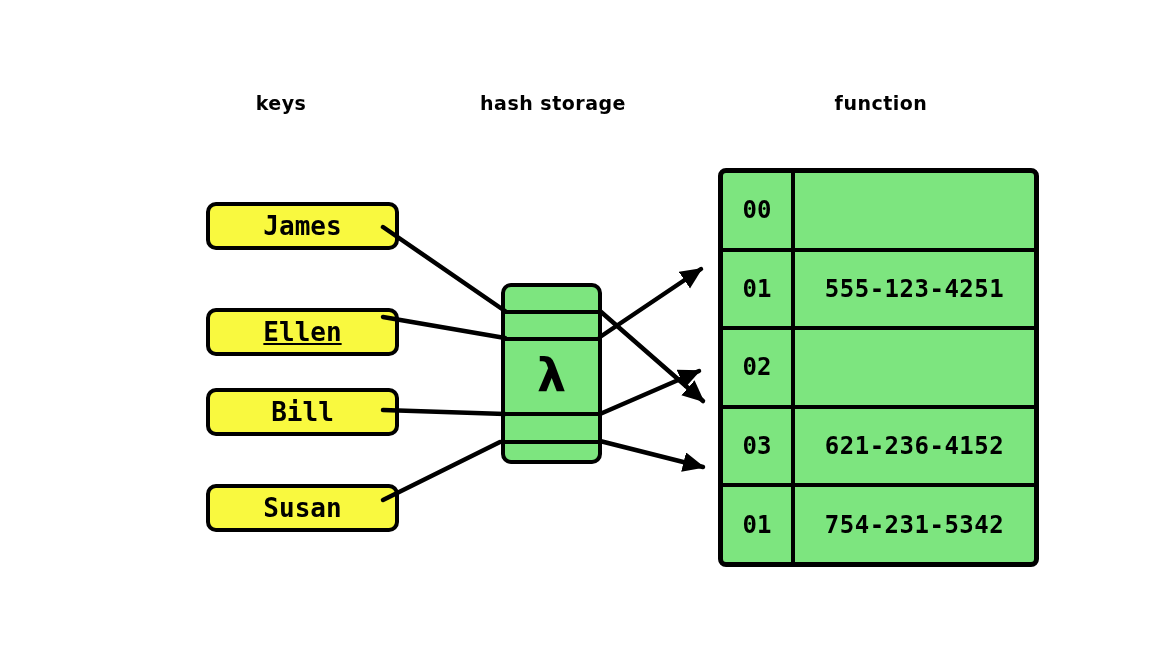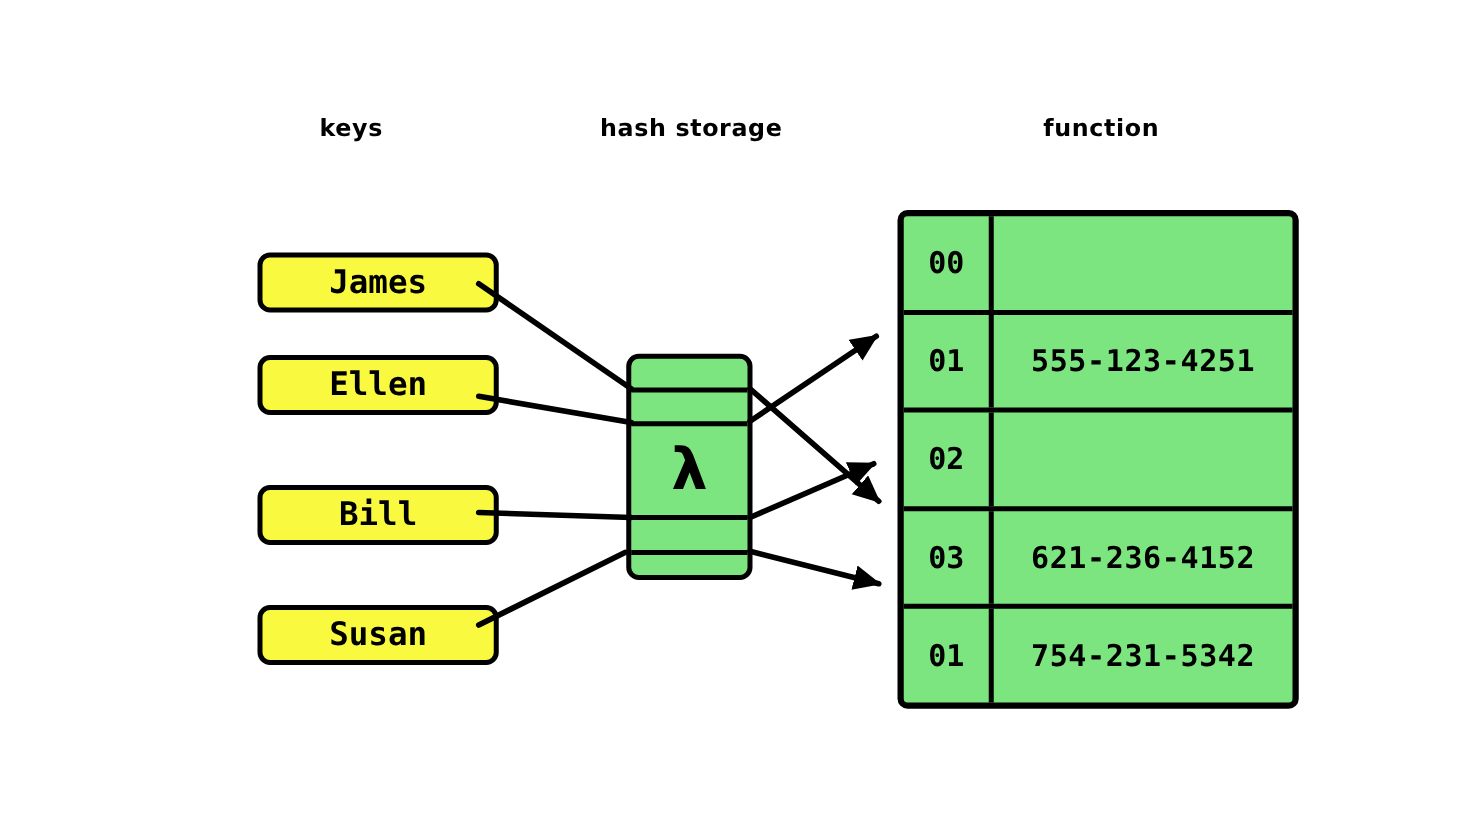--- a/index.html
+++ b/index.html
@@ -40,21 +40,21 @@
     display: flex;
     align-items: center;
     justify-content: center;
     font-family: "DejaVu Sans Mono", monospace;
     font-weight: bold;
     font-size: 26px;
     color: var(--ink, #000);
     margin-left: 16px;
   }
   .key-james { top: 202px; }
-  .key-ellen { top: 284px; }
+  .key-ellen { top: 308px; text-decoration: underline; }
   .key-bill  { top: 388px; }
   .key-susan { top: 484px; }
 
   .hash-box {
     position: absolute;
     left: 501px;
     top: 283px;
     width: 101px;
     height: 181px;
     box-sizing: border-box;

